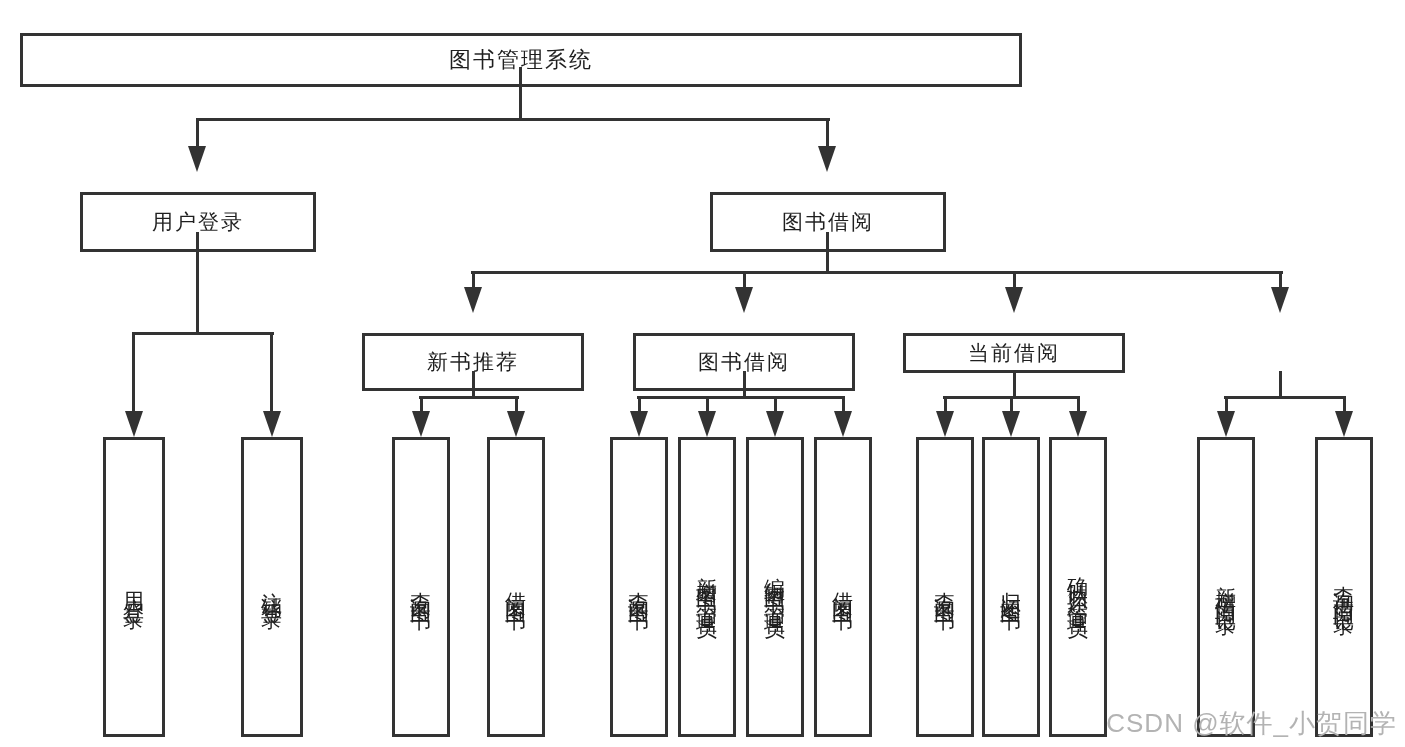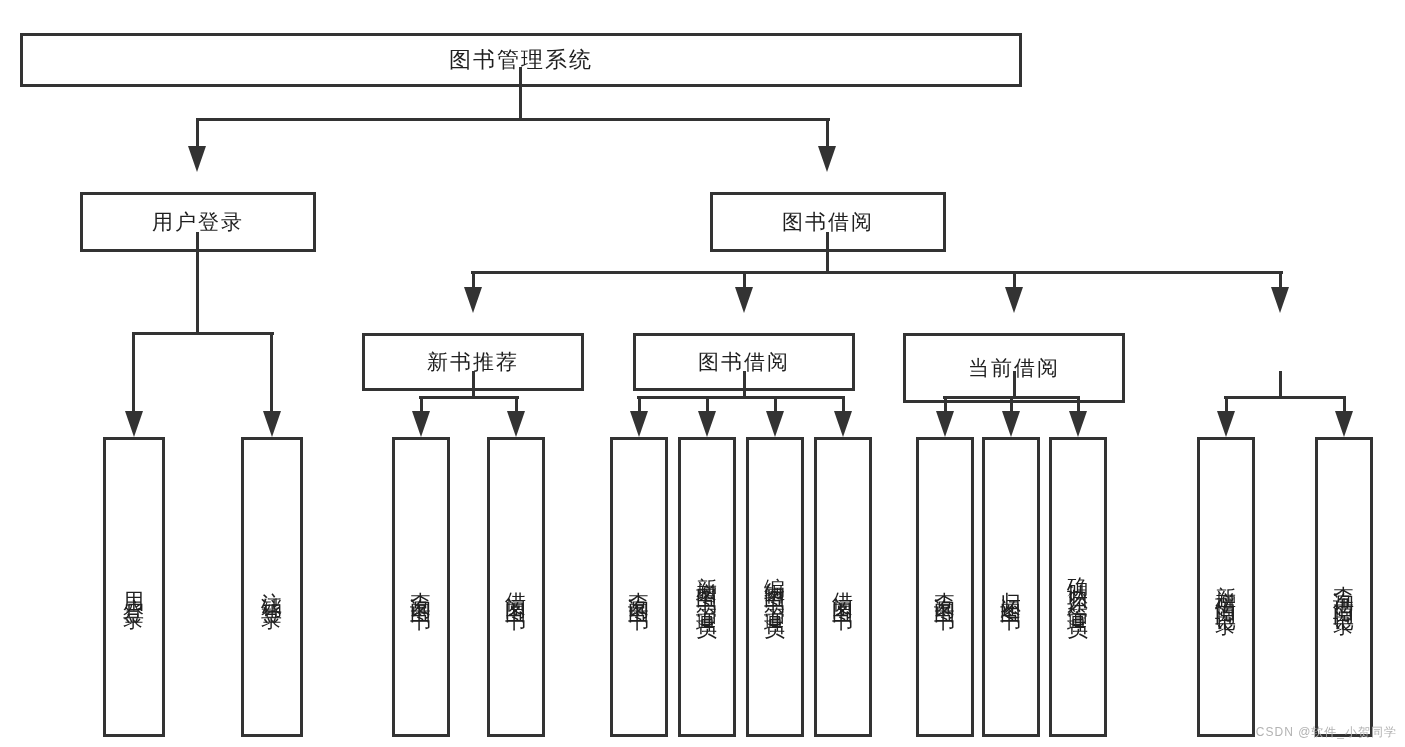--- a/index.html
+++ b/index.html
@@ -27,21 +27,21 @@
     writing-mode:vertical-rl;font-size:21px;letter-spacing:6px;line-height:1;
   }
   .v{position:absolute;width:3px;background:var(--line);}
   .h{position:absolute;height:3px;background:var(--line);}
   .a{
     position:absolute;width:0;height:0;
     border-left:9px solid transparent;border-right:9px solid transparent;
     border-top:26px solid var(--line);
   }
   .watermark{
-    position:absolute;right:8px;bottom:6px;font-size:12px;color:var(--watermark);
+    position:absolute;right:8px;bottom:6px;font-size:26px;color:var(--watermark);
     letter-spacing:1px;white-space:nowrap;
   }
 </style>
 </head>
 <body>
 
 <div class="stage">
 
   <div class="box root" style="left:20px;top:13px;width:1002px;height:54px">图书管理系统</div>
 
@@ -68,21 +68,21 @@
   <div class="a" style="left:464px;top:287px"></div>
   <div class="v" style="left:743px;top:271px;height:18px"></div>
   <div class="a" style="left:735px;top:287px"></div>
   <div class="v" style="left:1013px;top:271px;height:18px"></div>
   <div class="a" style="left:1005px;top:287px"></div>
   <div class="v" style="left:1279px;top:271px;height:18px"></div>
   <div class="a" style="left:1271px;top:287px"></div>
 
   <div class="box" style="left:362px;top:313px;width:222px;height:58px">新书推荐</div>
   <div class="box" style="left:633px;top:313px;width:222px;height:58px">图书借阅</div>
-  <div class="box" style="left:903px;top:313px;width:222px;height:70px">当前借阅</div>
+  <div class="box" style="left:903px;top:313px;width:222px;height:40px">当前借阅</div>
 
   <div class="v" style="left:472px;top:371px;height:28px"></div>
   <div class="h" style="left:419px;top:396px;width:100px"></div>
   <div class="v" style="left:420px;top:396px;height:17px"></div>
   <div class="a" style="left:412px;top:411px"></div>
   <div class="v" style="left:515px;top:396px;height:17px"></div>
   <div class="a" style="left:507px;top:411px"></div>
 
   <div class="v" style="left:743px;top:371px;height:28px"></div>
   <div class="h" style="left:637px;top:396px;width:208px"></div>

